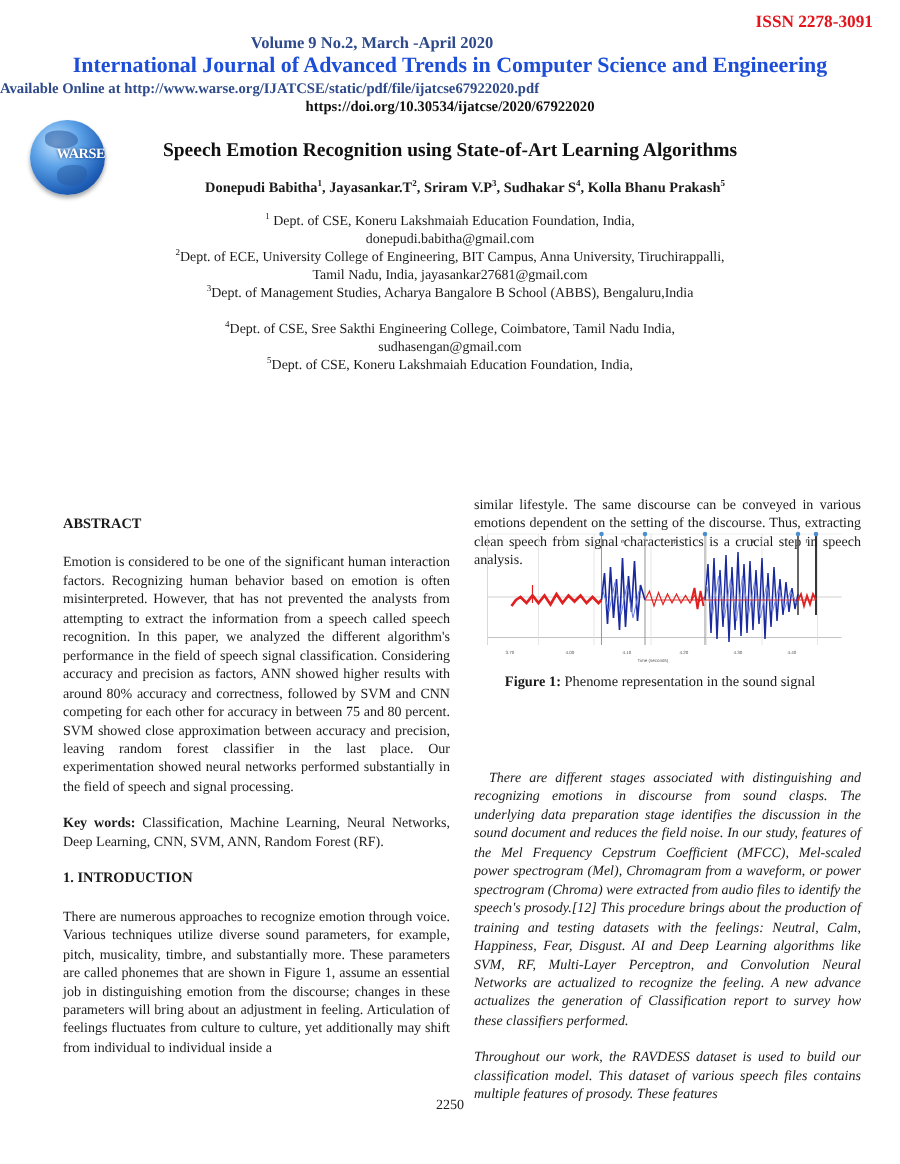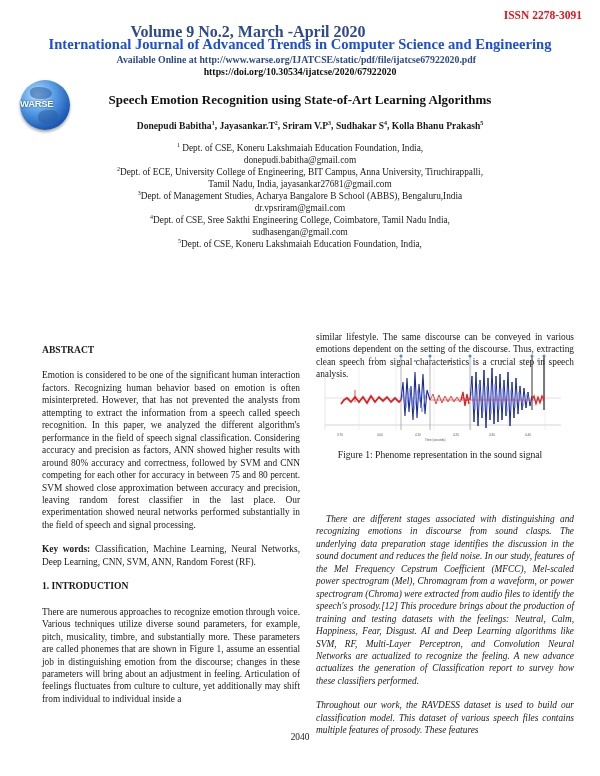--- a/index.html
+++ b/index.html
@@ -1,39 +1,39 @@
 <!DOCTYPE html>
 <html><head>
 <meta charset="utf-8">
 <style>
   html, body { margin:0; padding:0; background:#ffffff; }
   body { width:600px; height:776px; position:relative; overflow:hidden;
          font-family:"Liberation Serif","DejaVu Serif",serif; color:#1a1a1a; }
   .abs { position:absolute; }
   .issn { right:18px; top:9px; color:#e3141b; font-weight:bold; font-size:11.5px; }
-  .volume { left:0; width:496px; top:23px; text-align:center; color:#2e4a8a; font-weight:bold; font-size:16px; }
+  .volume { left:0; width:496px; top:23px; text-align:center; color:#2e4a8a; font-weight:bold; font-size:11px; }
   .journal { left:0; width:600px; top:36px; text-align:center; font-weight:bold; font-size:14.6px; color:#1d4ed8; }
-  .online { left:0; width:476px; top:54px; text-align:right; color:#2e4a8a; font-weight:bold; font-size:9.8px; }
+  .online { left:0; width:476px; top:54px; text-align:left; color:#2e4a8a; font-weight:bold; font-size:9.8px; }
   .doi { left:0; width:600px; top:66px; text-align:center; font-weight:bold; font-size:9.8px; color:#111; }
   .logo { left:20px; top:80px; width:50px; height:50px; border-radius:50%;
           background: radial-gradient(circle at 35% 30%, #bfe2ff 0%, #5aa0e6 35%, #1f5fb8 70%, #0d3577 100%);
           box-shadow: 0 2px 3px rgba(0,0,0,0.35); }
   .logo .land1 { position:absolute; left:10px; top:7px; width:22px; height:12px; border-radius:40% 60% 50% 50%; background:rgba(40,90,160,0.55); }
   .logo .land2 { position:absolute; left:18px; top:30px; width:20px; height:14px; border-radius:50% 40% 60% 50%; background:rgba(40,90,160,0.5); }
-  .logo .txt { position:absolute; left:0; width:50px; top:18px; text-align:left; color:#fff; font-family:Liberation Sans, sans-serif; font-size:9.5px; font-weight:bold; letter-spacing:-0.3px; text-shadow:0 0 2px #0d3577; }
+  .logo .txt { position:absolute; left:0; width:50px; top:18px; text-align:right; color:#fff; font-family:Liberation Serif, serif; font-size:9.5px; font-weight:bold; letter-spacing:-0.3px; text-shadow:0 0 2px #0d3577; }
   .title { left:0; width:600px; top:92px; box-sizing:border-box; text-align:center; font-weight:bold; font-size:13px; color:#111; }
   .authors { left:0; width:600px; top:120px; padding-left:20px; box-sizing:border-box; text-align:center; font-weight:bold; font-size:9.6px; }
   .affil { left:0; width:600px; text-align:center; font-size:9.3px; line-height:12.2px; }
   sup { font-size:6px; vertical-align:super; line-height:0; }
   .col { width:258px; font-size:9.35px; line-height:12.45px; text-align:justify;margin-top:40px; }
   .col p { margin:0; }
   .h { font-weight:bold; font-size:9.6px; }
   .fig { left:313px; top:350px; width:256px; height:92px; }
   .figcap { left:305px; width:270px; top:449px; text-align:center; font-size:9.6px; }
-  .figcap b { font-weight:normal; }
+  .figcap b { font-weight:bold; }
   .pagenum { left:0; width:600px; top:732px; text-align:center; font-size:9.4px; }
 </style>
 </head>
 <body>
 
 <div class="abs issn">ISSN 2278-3091</div>
 <div class="abs volume">Volume 9 No.2, March -April 2020</div>
 <div class="abs journal">International Journal of Advanced Trends in Computer Science and Engineering</div>
 <div class="abs online">Available Online at http://www.warse.org/IJATCSE/static/pdf/file/ijatcse67922020.pdf</div>
 <div class="abs doi">https://doi.org/10.30534/ijatcse/2020/67922020</div>
@@ -57,21 +57,20 @@
 <div class="abs affil" style="top:142px;">
   <div><sup>1</sup><span> Dept. of CSE, Koneru Lakshmaiah Education Foundation, India,</span></div>
   <div>donepudi.babitha@gmail.com</div>
 </div>
 <div class="abs affil" style="top:166px;">
   <div><sup>2</sup><span>Dept. of ECE, University College of Engineering, BIT Campus, Anna University, Tiruchirappalli,</span></div>
   <div>Tamil Nadu,  India,  jayasankar27681@gmail.com</div>
 </div>
 <div class="abs affil" style="top:190px;">
   <div><sup>3</sup><span>Dept. of Management Studies, Acharya Bangalore B School (ABBS), Bengaluru,India</span></div>
-  <div>dr.vpsriram@gmail.com</div>
 </div>
 <div class="abs affil" style="top:214px;">
   <div><sup>4</sup><span>Dept. of CSE, Sree Sakthi Engineering College, Coimbatore, Tamil Nadu India,</span></div>
   <div>sudhasengan@gmail.com</div>
 </div>
 <div class="abs affil" style="top:238px;">
   <div><sup>5</sup><span>Dept. of CSE, Koneru Lakshmaiah Education Foundation, India,</span></div>
 </div>
 
 <div class="abs col" style="left:42px; top:304px;">
@@ -147,13 +146,13 @@
 
 <div class="abs figcap">
   <b>Figure 1:</b><span> Phenome representation in the sound signal</span>
 </div>
 
 <div class="abs col" style="left:316px; top:473px;font-style:italic;">
   <p style="text-indent:10px;">There are different stages associated with distinguishing and recognizing emotions in discourse from sound clasps. The underlying data preparation stage identifies the discussion in the sound document and reduces the field noise. In our study, features of the Mel Frequency Cepstrum Coefficient (MFCC), Mel-scaled power spectrogram (Mel), Chromagram from a waveform, or power spectrogram (Chroma) were extracted from audio files to identify the speech's prosody.[12] This procedure brings about the production of training and testing datasets with the feelings: Neutral, Calm, Happiness, Fear, Disgust. AI and Deep Learning algorithms like SVM, RF, Multi-Layer Perceptron, and Convolution Neural Networks are actualized to recognize the feeling. A new advance actualizes the generation of Classification report to survey how these classifiers performed.</p>
   <p style="margin-top:12px;">Throughout our work, the RAVDESS dataset is used to build our classification model. This dataset of various speech files contains multiple features of prosody. These features</p>
 </div>
 
-<div class="abs pagenum">2040</div>
+<div class="abs pagenum">2250</div>
 
 </body></html>

